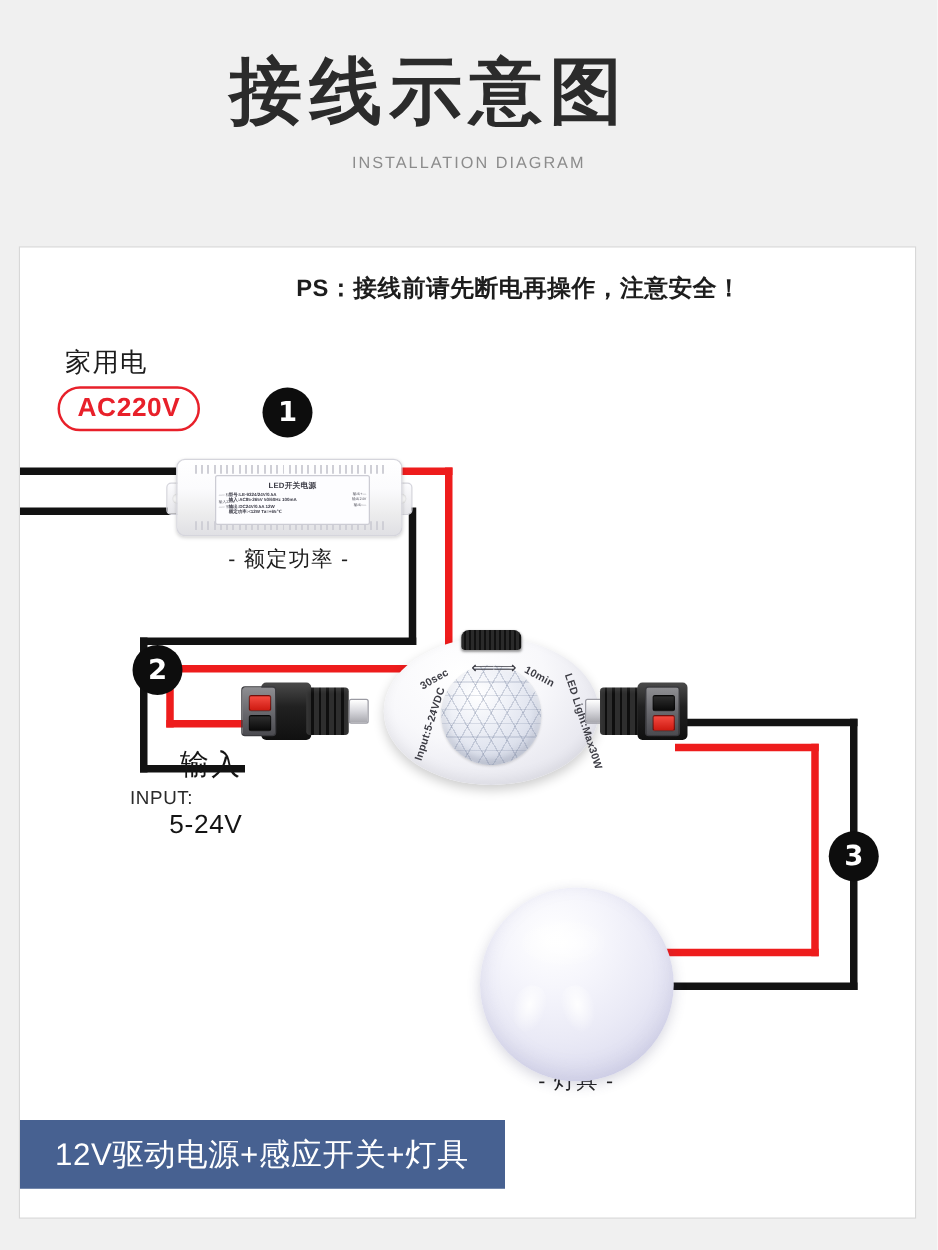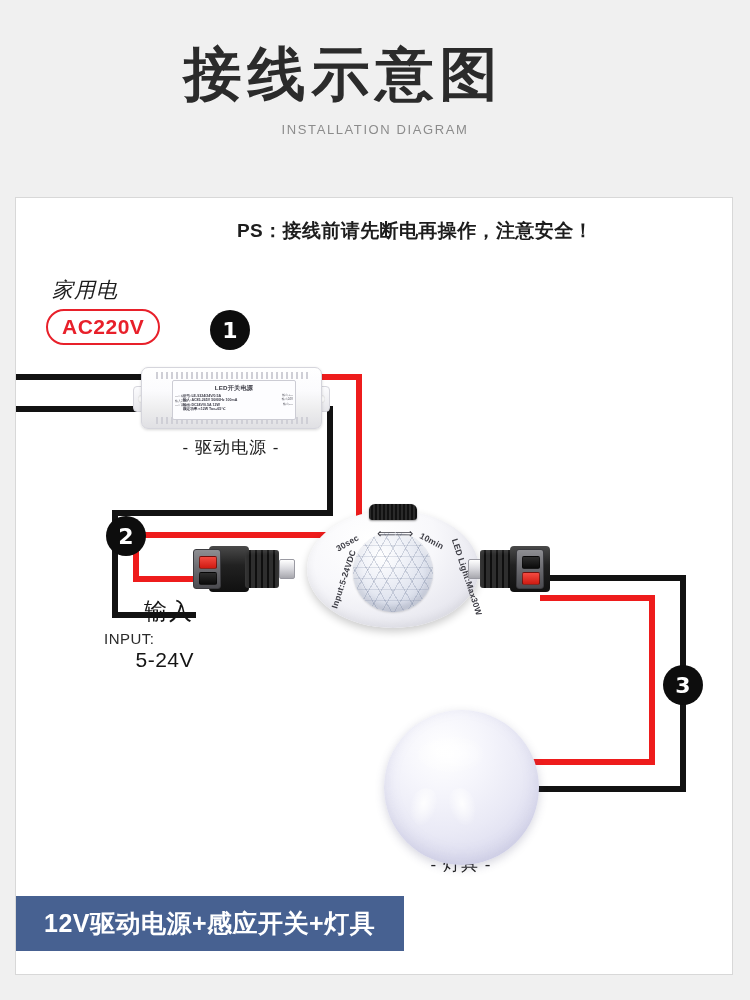--- a/index.html
+++ b/index.html
@@ -73,21 +73,20 @@
   .wire.red   { background: #ee1c1c; }
 
   
   .ac-group { position: absolute; left: 30px; top: 78px; }
   .ac-title {
     font-size: 21px;
     font-weight: 400;
     color: #1d1d1d;
     letter-spacing: 1px;
     margin-left: 6px;
-    font-style: italic;
   }
   .ac-badge {
     margin-top: 5px;
     display: inline-block;
     padding: 4px 14px 5px 14px;
     border: 2px solid #e8202a;
     border-radius: 18px;
     color: #e8202a;
     font-size: 21px;
     font-weight: 700;
@@ -392,21 +391,21 @@
     position: absolute;
     left: 0px; top: 698px;
     width: 388px; height: 55px;
     background: #476191;
     display: flex;
     align-items: center;
   }
   .banner-text {
     color: #ffffff;
     font-size: 25px;
-    font-weight: 700;
+    font-weight: 400;
     letter-spacing: .5px;
     padding-left: 28px;
   }
 </style>
 </head>
 <body>
 
 <div class="header">
   <div class="header-title">接线示意图</div>
   <div class="header-sub">INSTALLATION DIAGRAM</div>
@@ -467,21 +466,21 @@
           <div class="dl-line">额定功率:&lt;12W Ta=+65℃</div>
         </div>
         <div class="dl-side">
           <div>输出+—</div>
           <div>输出24V</div>
           <div>输出-—</div>
         </div>
       </div>
     </div>
   </div>
-  <div class="driver-caption">- 驱动电源 -</div>
+  <div class="driver-caption">- 额定功率 -</div>
 
   <div class="connector" style="left:171px; top:348px;">
     <div class="conn-block" style="left:22px; top:0px;"></div>
     <div class="conn-ribs" style="left:58px; top:4px;"></div>
     <div class="conn-barrel" style="left:92px; top:13px;"></div>
     <div class="conn-face" style="left:6px; top:3px;">
       <div class="term red" style="top:6px;"></div>
       <div class="term black" style="top:22px;"></div>
     </div>
   </div>

